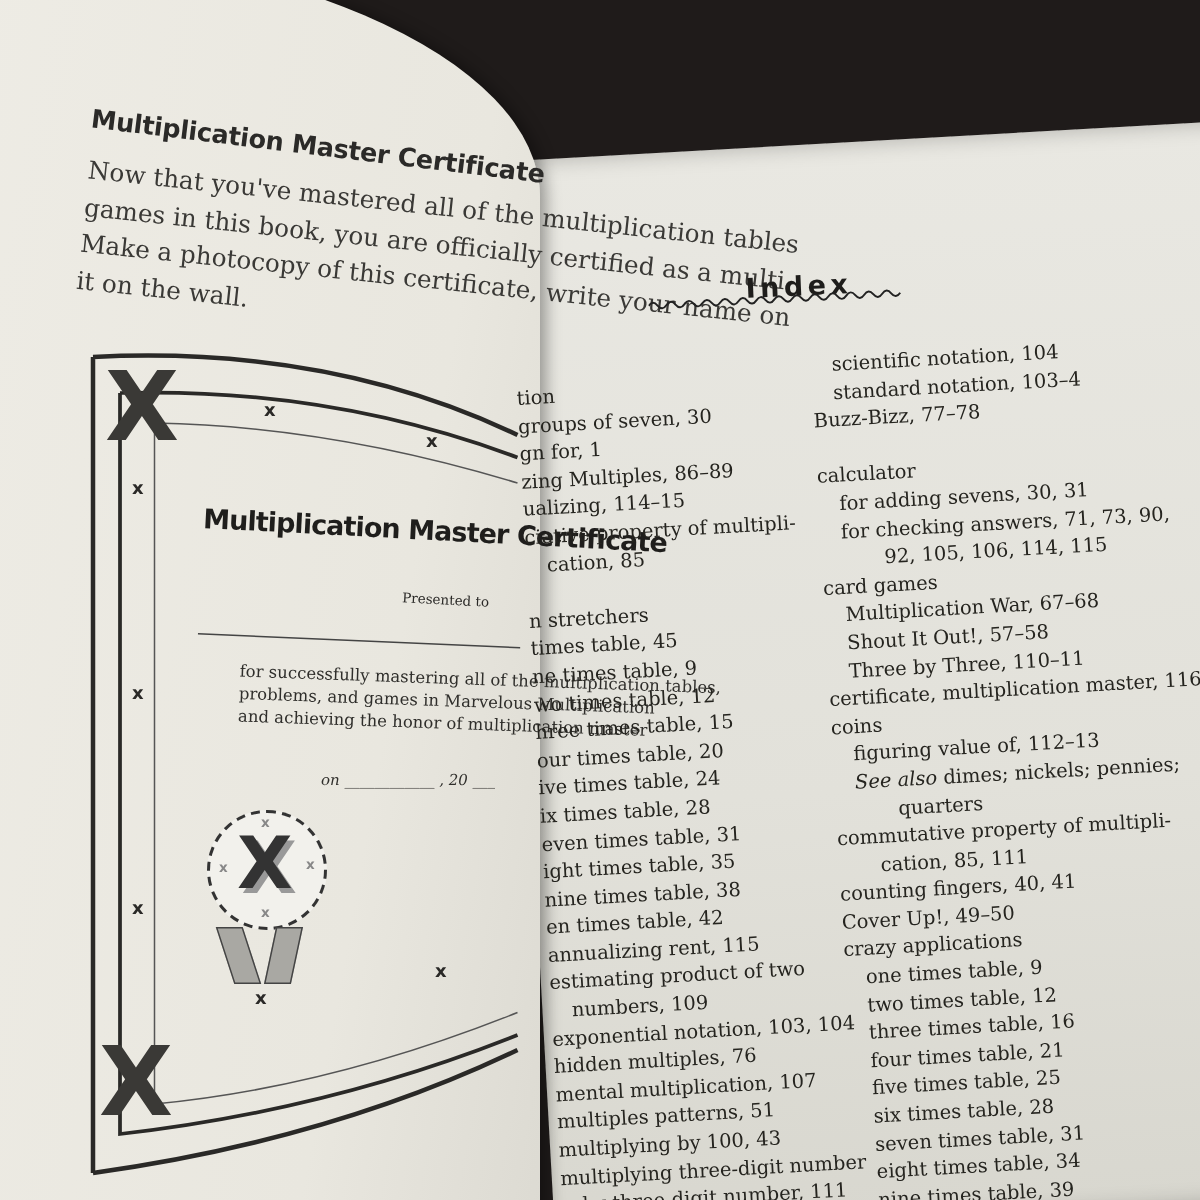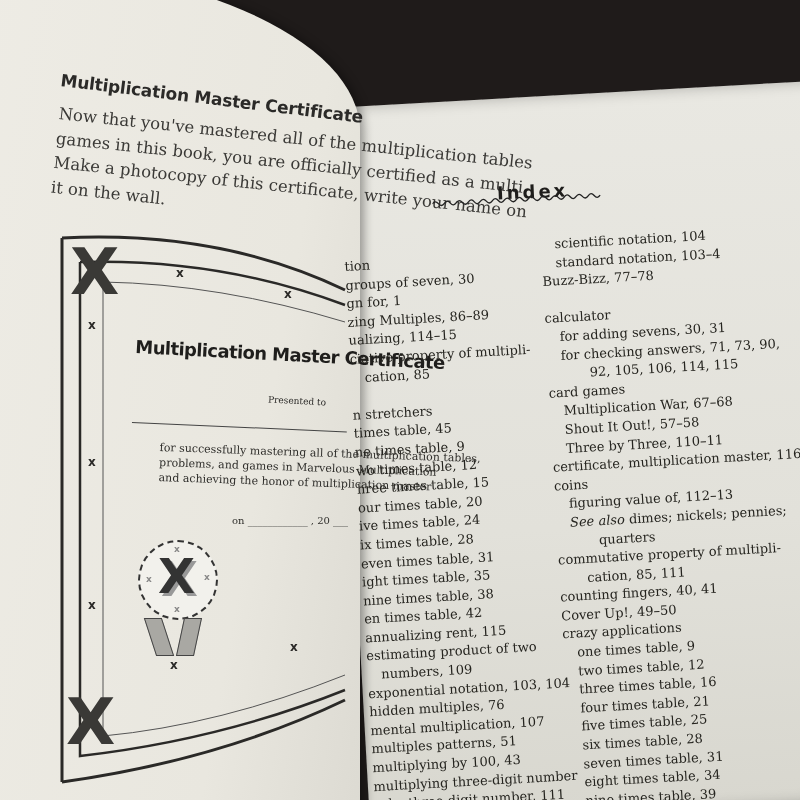--- a/index.html
+++ b/index.html
@@ -53,21 +53,21 @@
   .presented {
     position:absolute; left:268px; top:396px; font-size:9px; color:#2a2927; transform:rotate(3deg);
   }
   .sign-line { position:absolute; left:132px; top:422px; width:215px; border-top:1px solid #444; transform:rotate(2.5deg); transform-origin:0 0; }
   .cert-body {
     position:absolute; left:160px; top:440px; width:200px; text-align:right;
     font-size:11px; line-height:15px; color:#2f2e2b; transform:rotate(2deg); transform-origin:0 0;
   }
   .cert-body div { white-space:nowrap; }
   .on-line {
-    position:absolute; left:232px; top:515px; font-size:10px; color:#2f2e2b; white-space:nowrap;
+    position:absolute; left:214px; top:515px; font-size:10px; color:#2f2e2b; white-space:nowrap;font-style:italic;
   }
   .seal {
     position:absolute; left:138px; top:540px; width:76px; height:76px; border-radius:50%;
     border:2px dashed #333; background:#f2f1ec;
   }
   .seal .sx { position:absolute; font-family:"DejaVu Sans", sans-serif; font-weight:bold; color:#888; font-size:9px; }
   .seal .bx { position:absolute; left:18px; top:10px; font-family:"DejaVu Sans", sans-serif; font-weight:bold; font-size:48px; color:#333; line-height:1; text-shadow:3px 3px 0 #999; }
   .ribbon { position:absolute; width:16px; height:36px; background:#a9a8a3; border:1px solid #444; }
   
   .index-title {

